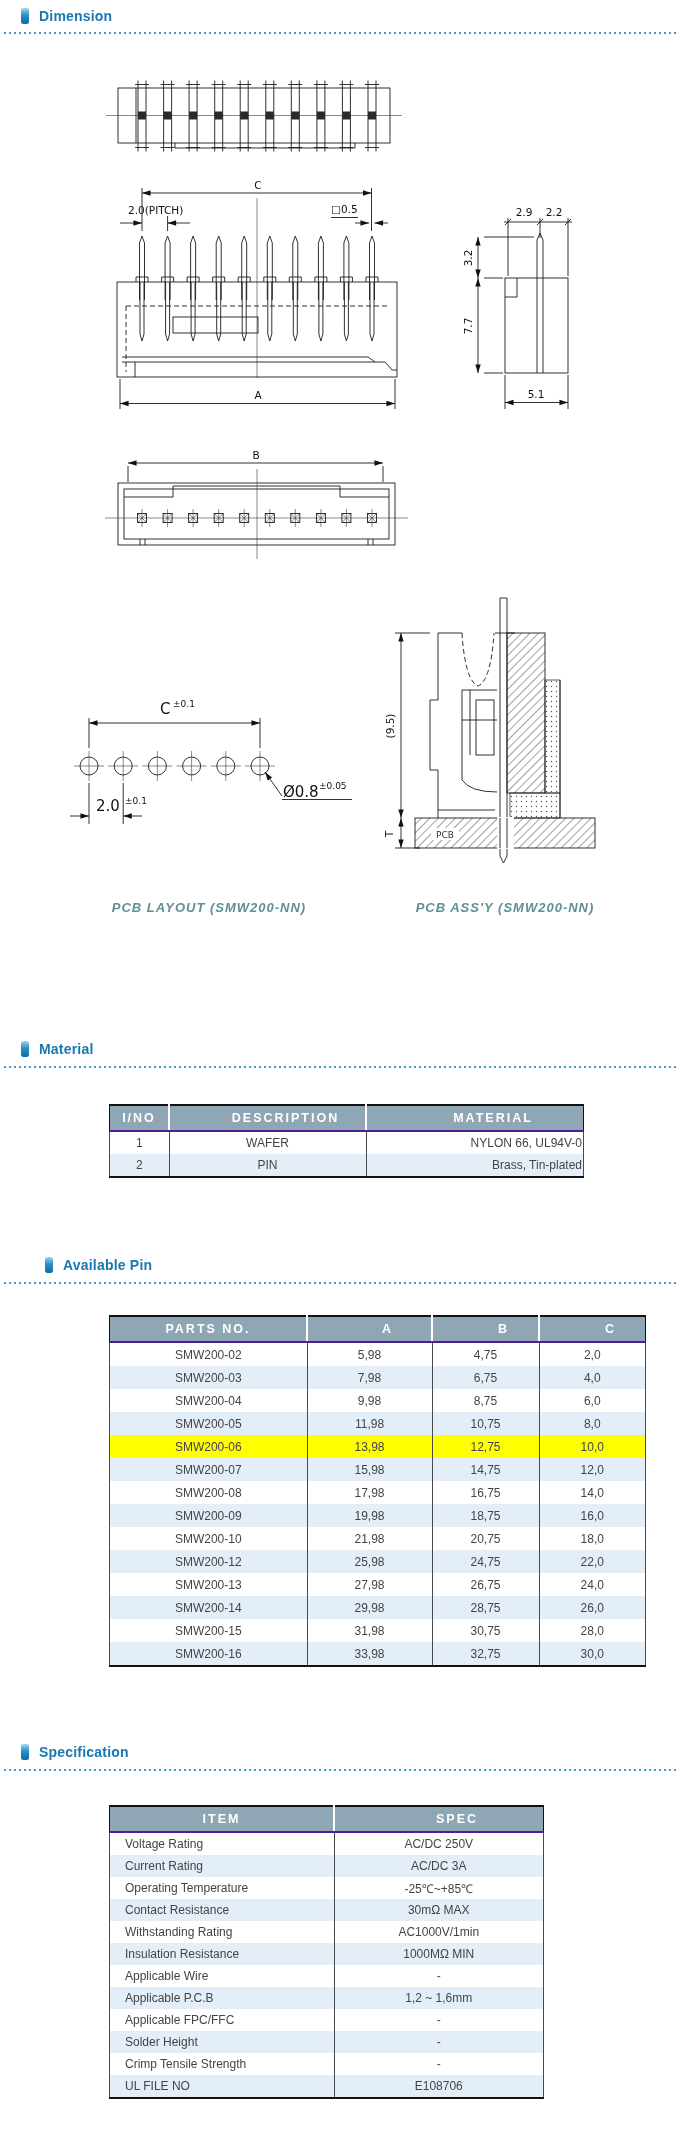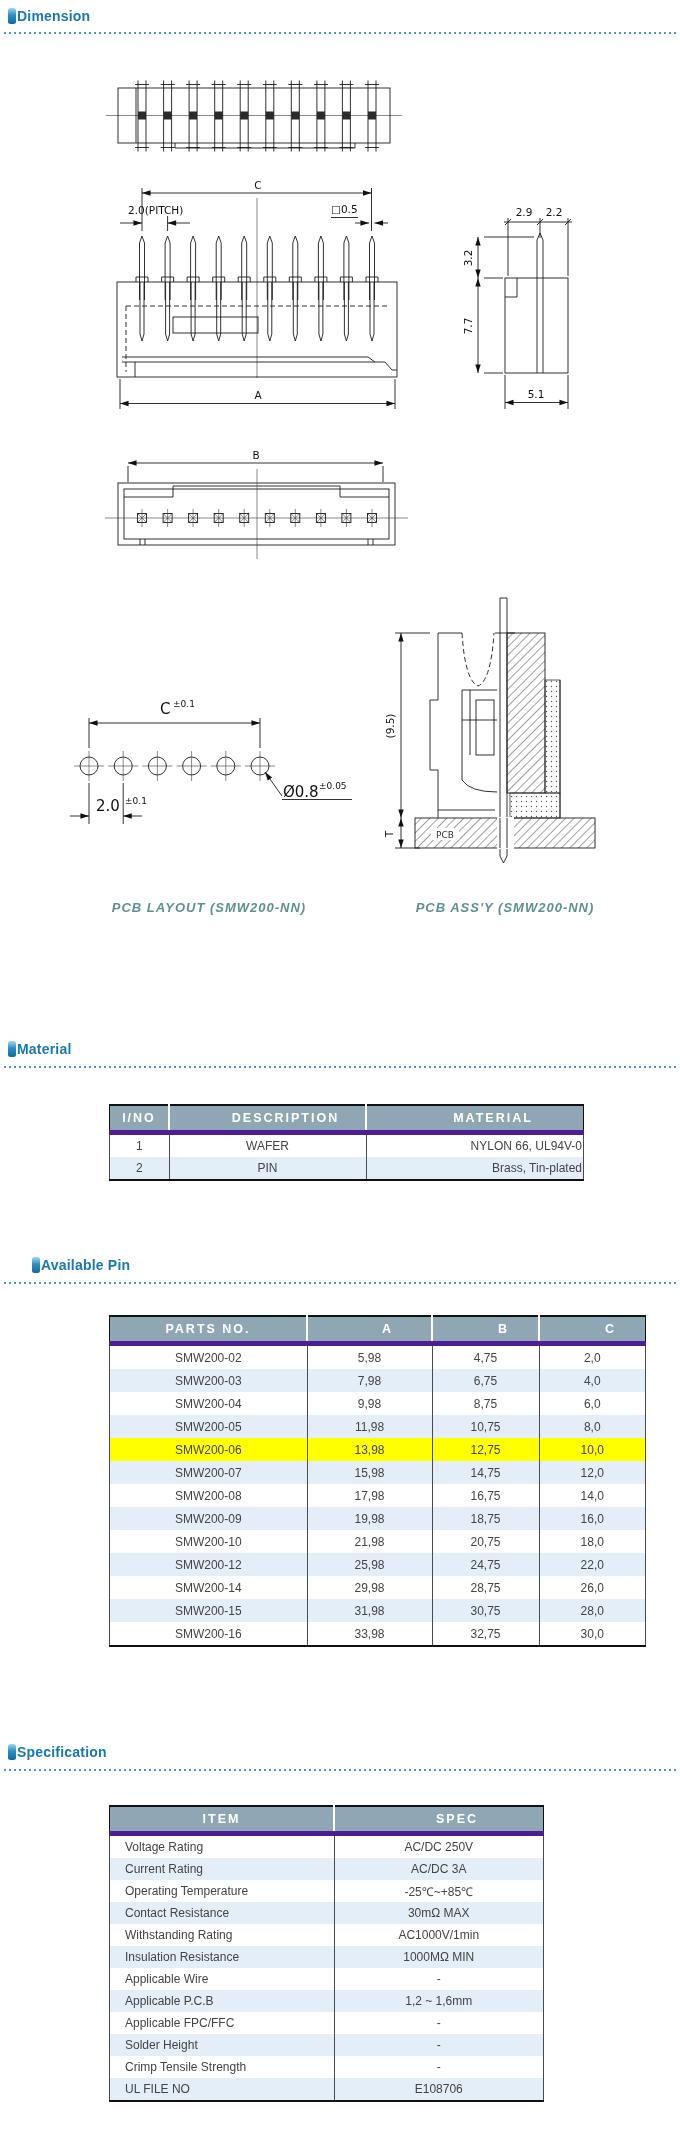--- a/index.html
+++ b/index.html
@@ -1,28 +1,28 @@
 <!DOCTYPE html>
 <html><head>
 <meta charset="utf-8">
 <style>
   html,body{margin:0;padding:0;background:#fff;}
   #page{position:relative;width:680px;height:2133px;background:#fff;
         font-family:"Liberation Sans",sans-serif;overflow:hidden;}
-  .sec-head{position:absolute;left:8px;display:flex;align-items:center;gap:1px;height:18px;}
+  .sec-head{position:absolute;left:21px;display:flex;align-items:center;gap:10px;height:18px;}
   .bullet{width:8px;height:16px;border-radius:2.5px;
           background:linear-gradient(180deg,#9ed7f2 0%,#2b8fc4 45%,#0e6ba2 100%);}
   .sec-title{font-size:14px;font-weight:bold;color:#1879B2;letter-spacing:0.2px;}
   .rule{position:absolute;left:4px;width:672px;height:2px;
         background:repeating-linear-gradient(90deg,#4D94C6 0 2px,transparent 2px 5px);}
   table.tbl{position:absolute;table-layout:fixed;border-collapse:collapse;
             font-size:12px;color:#444;border:1px solid #111;
             border-top:2px solid #111;border-bottom:2px solid #111;}
   .tbl th{background:#8FA6B5;color:#fff;font-weight:bold;font-size:12.5px;
-          letter-spacing:2px;height:22px;border-bottom:5px solid #4c1d95;
+          letter-spacing:2px;height:22px;border-bottom:2px solid #4c1d95;
           overflow:hidden;white-space:nowrap;}
   .tbl th + th{border-left:2px solid #fff;padding-left:37px;}
   .tbl td{border-left:1px solid #4a4a4a;border-right:1px solid #4a4a4a;
           height:20px;text-align:center;overflow:hidden;white-space:nowrap;}
   .tbl tbody tr:nth-child(even){background:#E4EEF8;}
   .tbl tbody tr.hl{background:#FFFF00 !important;}
   .tbl-material{left:109px;top:1104px;width:391px;}
   .tbl-material th:nth-child(1){width:56px}
   .tbl-material th:nth-child(2){width:157px}
   .tbl-material th:nth-child(3){width:178px}
@@ -360,20 +360,26 @@
           <td>20,75</td>
           <td>18,0</td>
         </tr>
         <tr>
           <td>SMW200-12</td>
           <td>25,98</td>
           <td>24,75</td>
           <td>22,0</td>
         </tr>
         <tr>
+          <td>SMW200-13</td>
+          <td>27,98</td>
+          <td>26,75</td>
+          <td>24,0</td>
+        </tr>
+        <tr>
           <td>SMW200-14</td>
           <td>29,98</td>
           <td>28,75</td>
           <td>26,0</td>
         </tr>
         <tr>
           <td>SMW200-15</td>
           <td>31,98</td>
           <td>30,75</td>
           <td>28,0</td>

